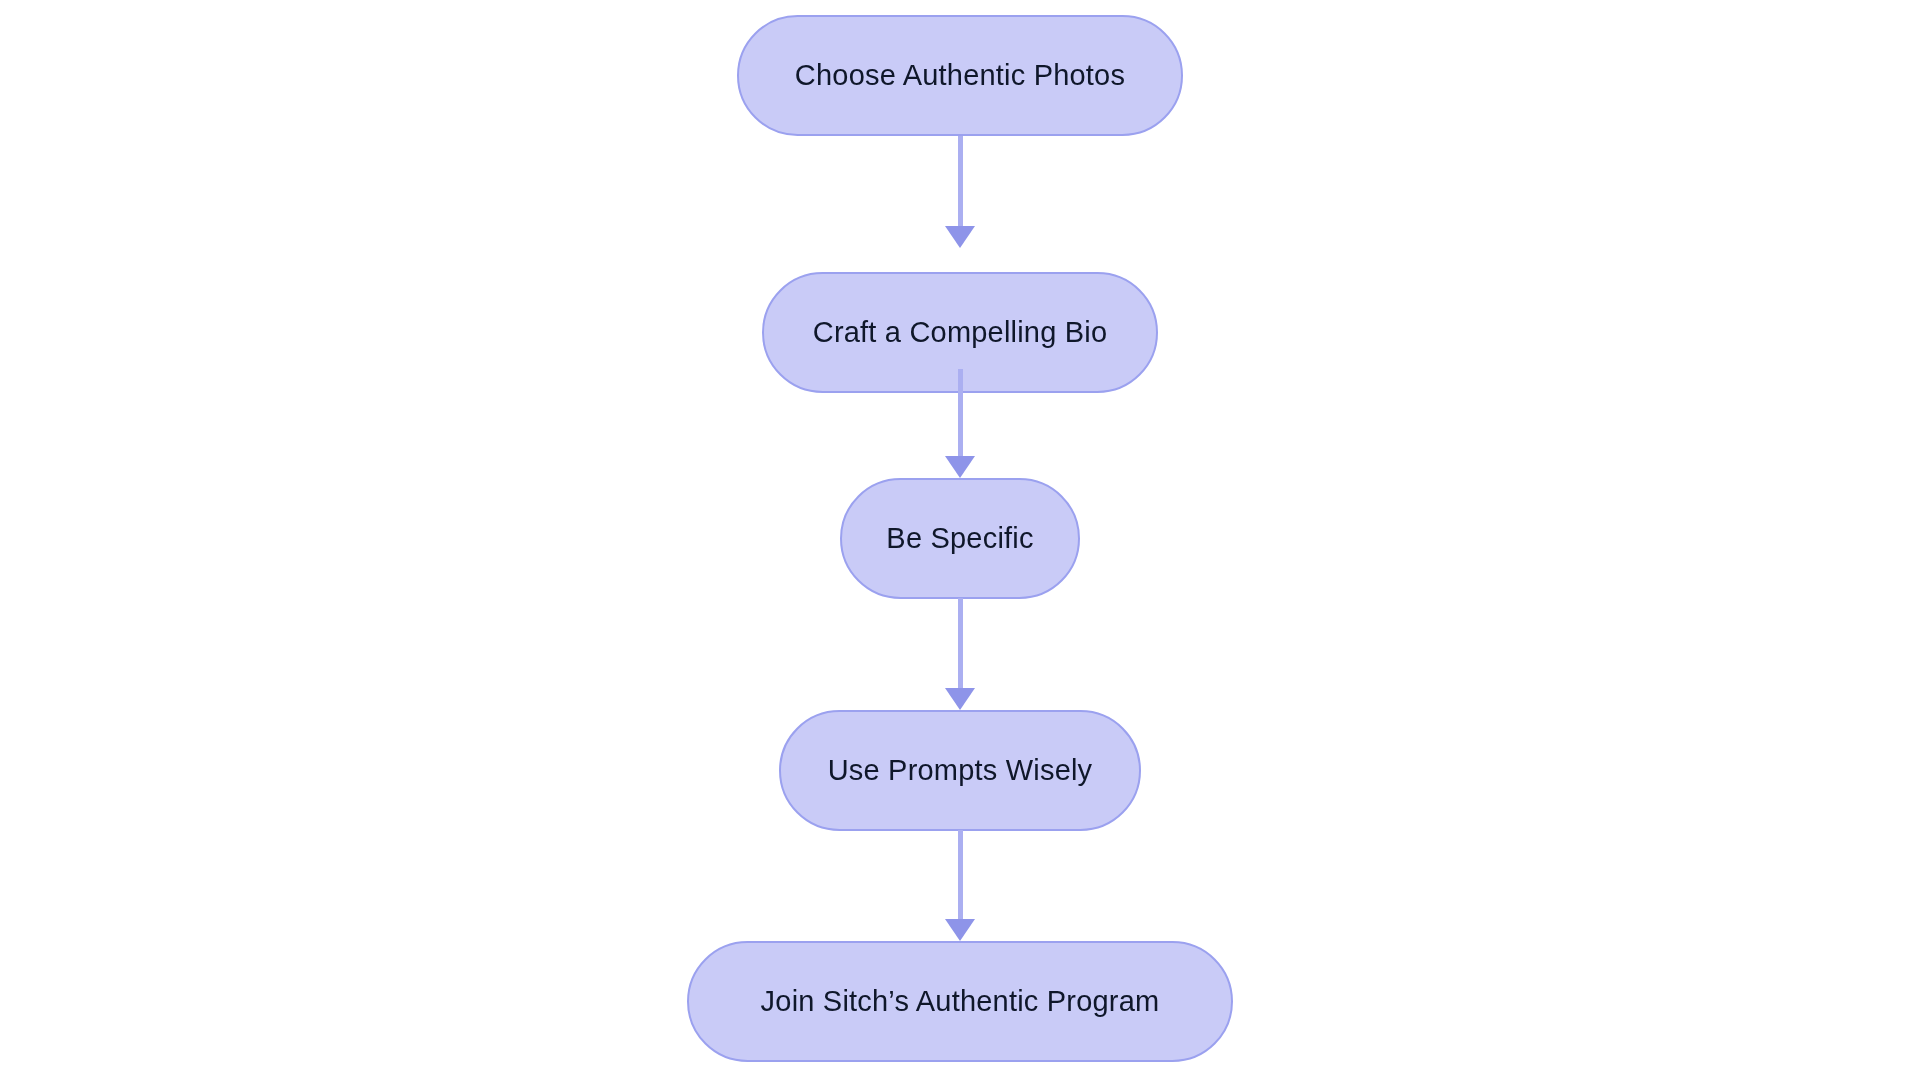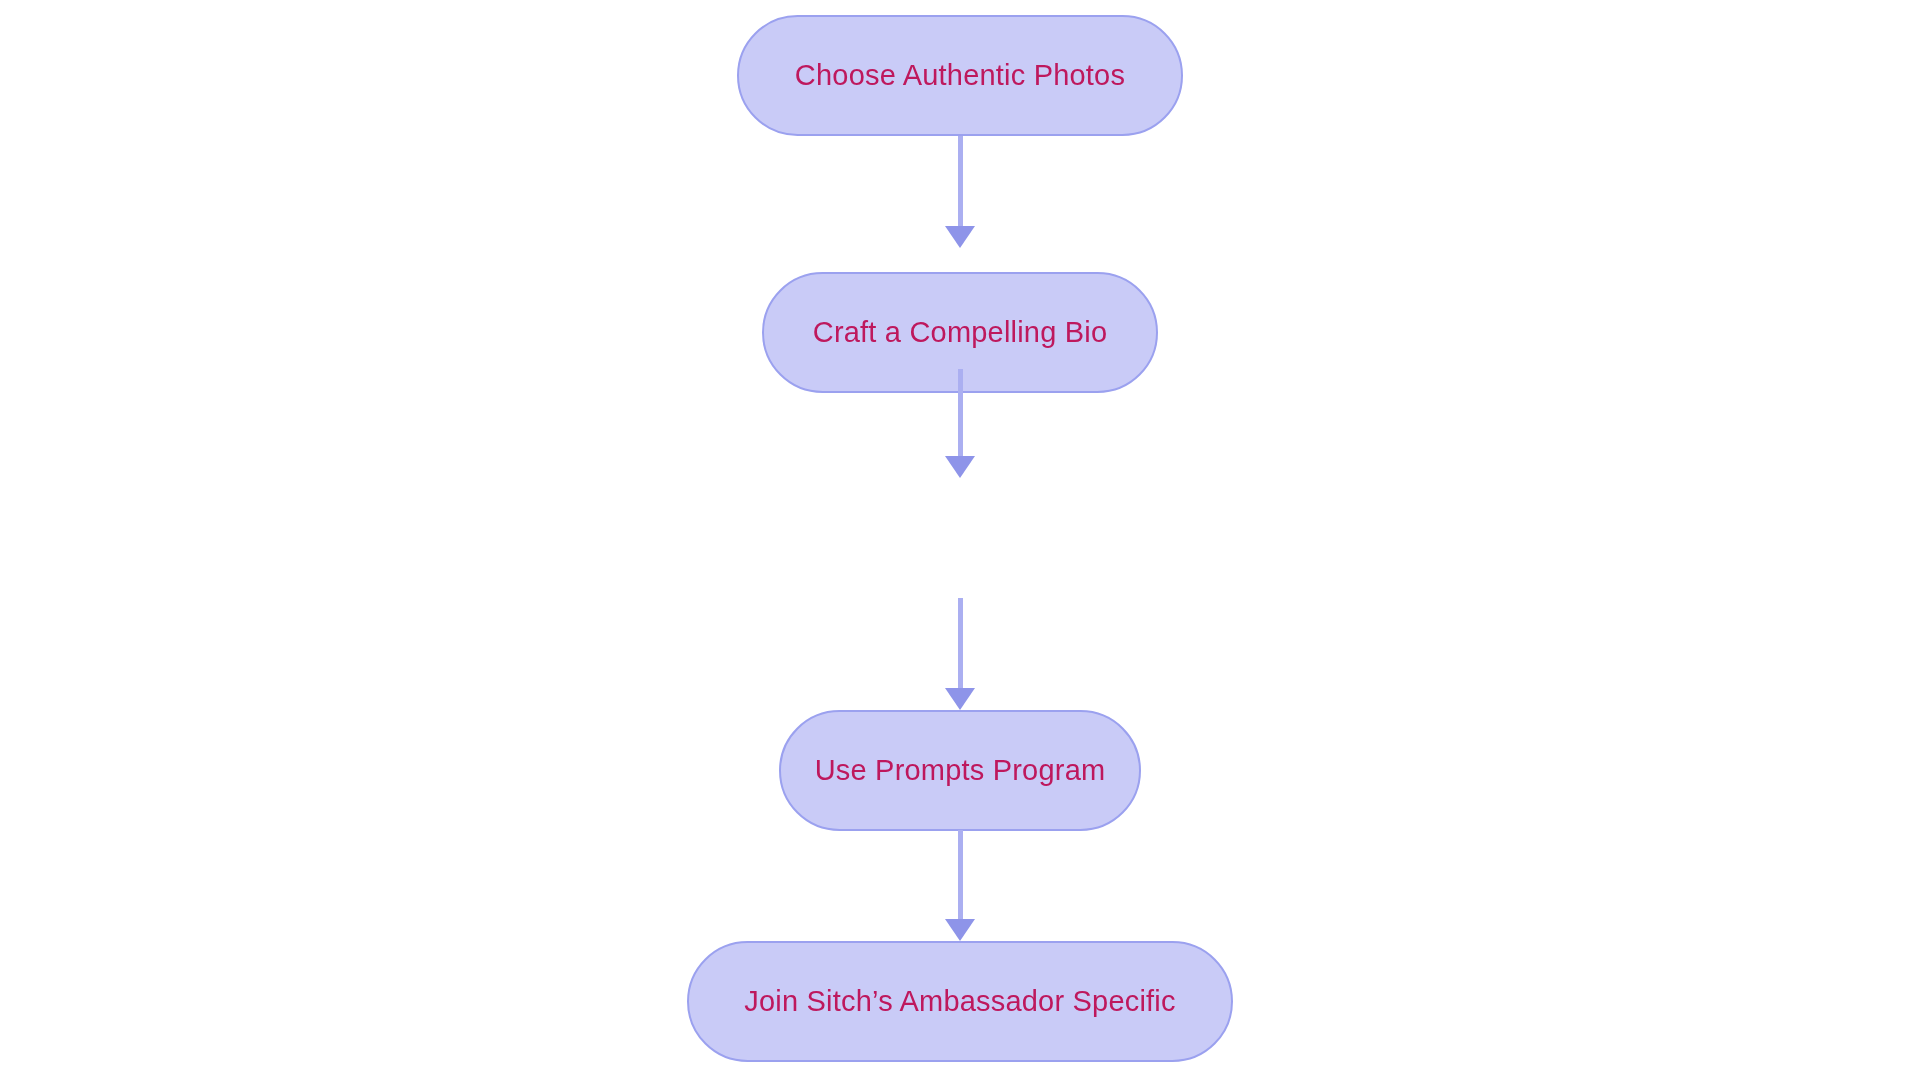--- a/index.html
+++ b/index.html
@@ -22,21 +22,21 @@
     height: 121px;
     box-sizing: border-box;
     background: #c9cbf7;
     border: 2px solid #9ba1ef;
     border-radius: 62px;
     display: flex;
     align-items: center;
     justify-content: center;
   }
   .node span {
-    color: #be185d;
+    color: #0f172a;
     font-size: 29px;
     letter-spacing: 0.2px;
     white-space: nowrap;
     text-align: center;
   }
   .n1 { top: 15px;  width: 446px; }
   .n2 { top: 248px; width: 396px; margin-top: 24px; }
   .n3 { top: 478px; width: 240px; }
   .n4 { top: 710px; width: 362px; }
   .n5 { top: 941px; width: 546px; }
@@ -83,32 +83,35 @@
 
   <div class="node n2">
     <span>Craft a Compelling Bio</span>
   </div>
 
   <div class="arrow a2">
     <div class="line"></div>
     <div class="head"></div>
   </div>
 
+  <div class="node n3">
+    <span>Be Specific</span>
+  </div>
 
   <div class="arrow a3">
     <div class="line"></div>
     <div class="head"></div>
   </div>
 
   <div class="node n4">
-    <span>Use Prompts Program</span>
+    <span>Use Prompts Wisely</span>
   </div>
 
   <div class="arrow a4">
     <div class="line"></div>
     <div class="head"></div>
   </div>
 
   <div class="node n5">
-    <span>Join Sitch’s Ambassador Specific</span>
+    <span>Join Sitch’s Authentic Program</span>
   </div>
 
 </div>
 
 </body></html>

